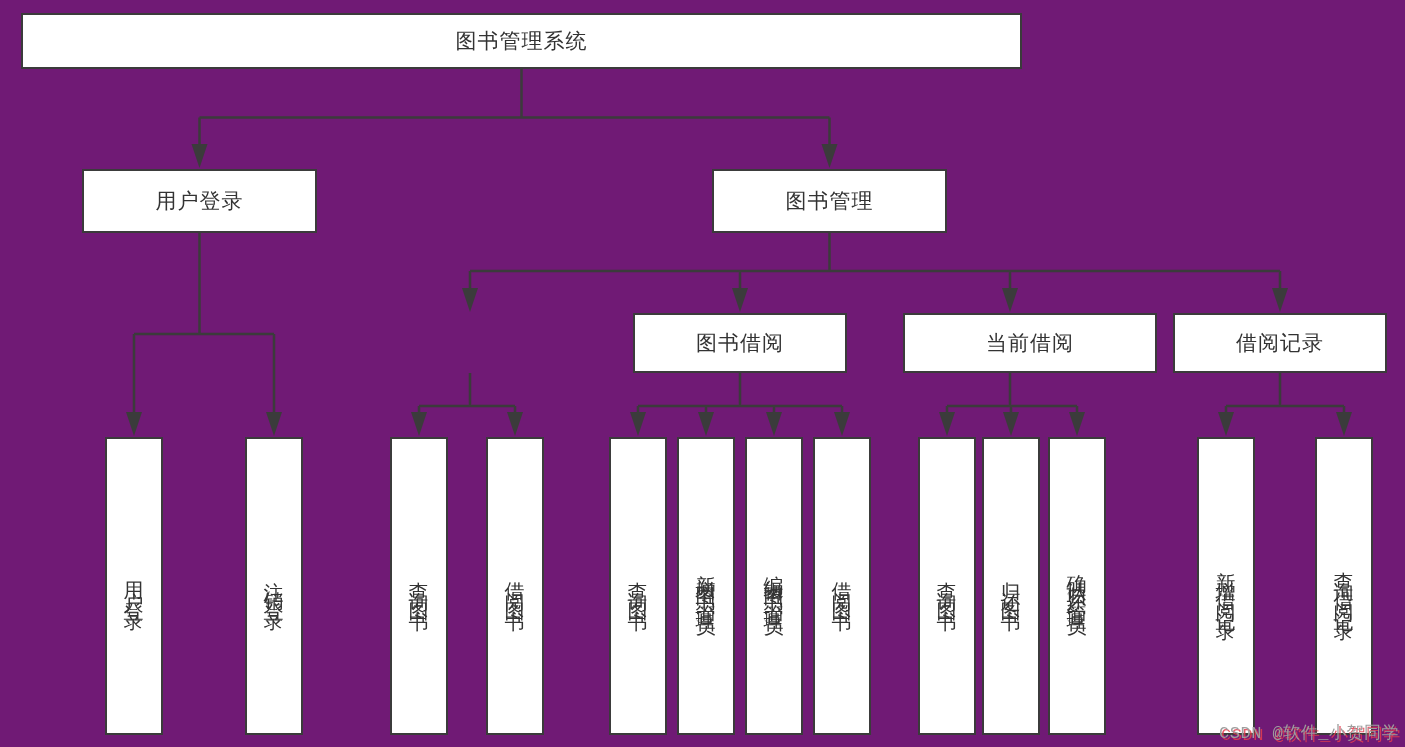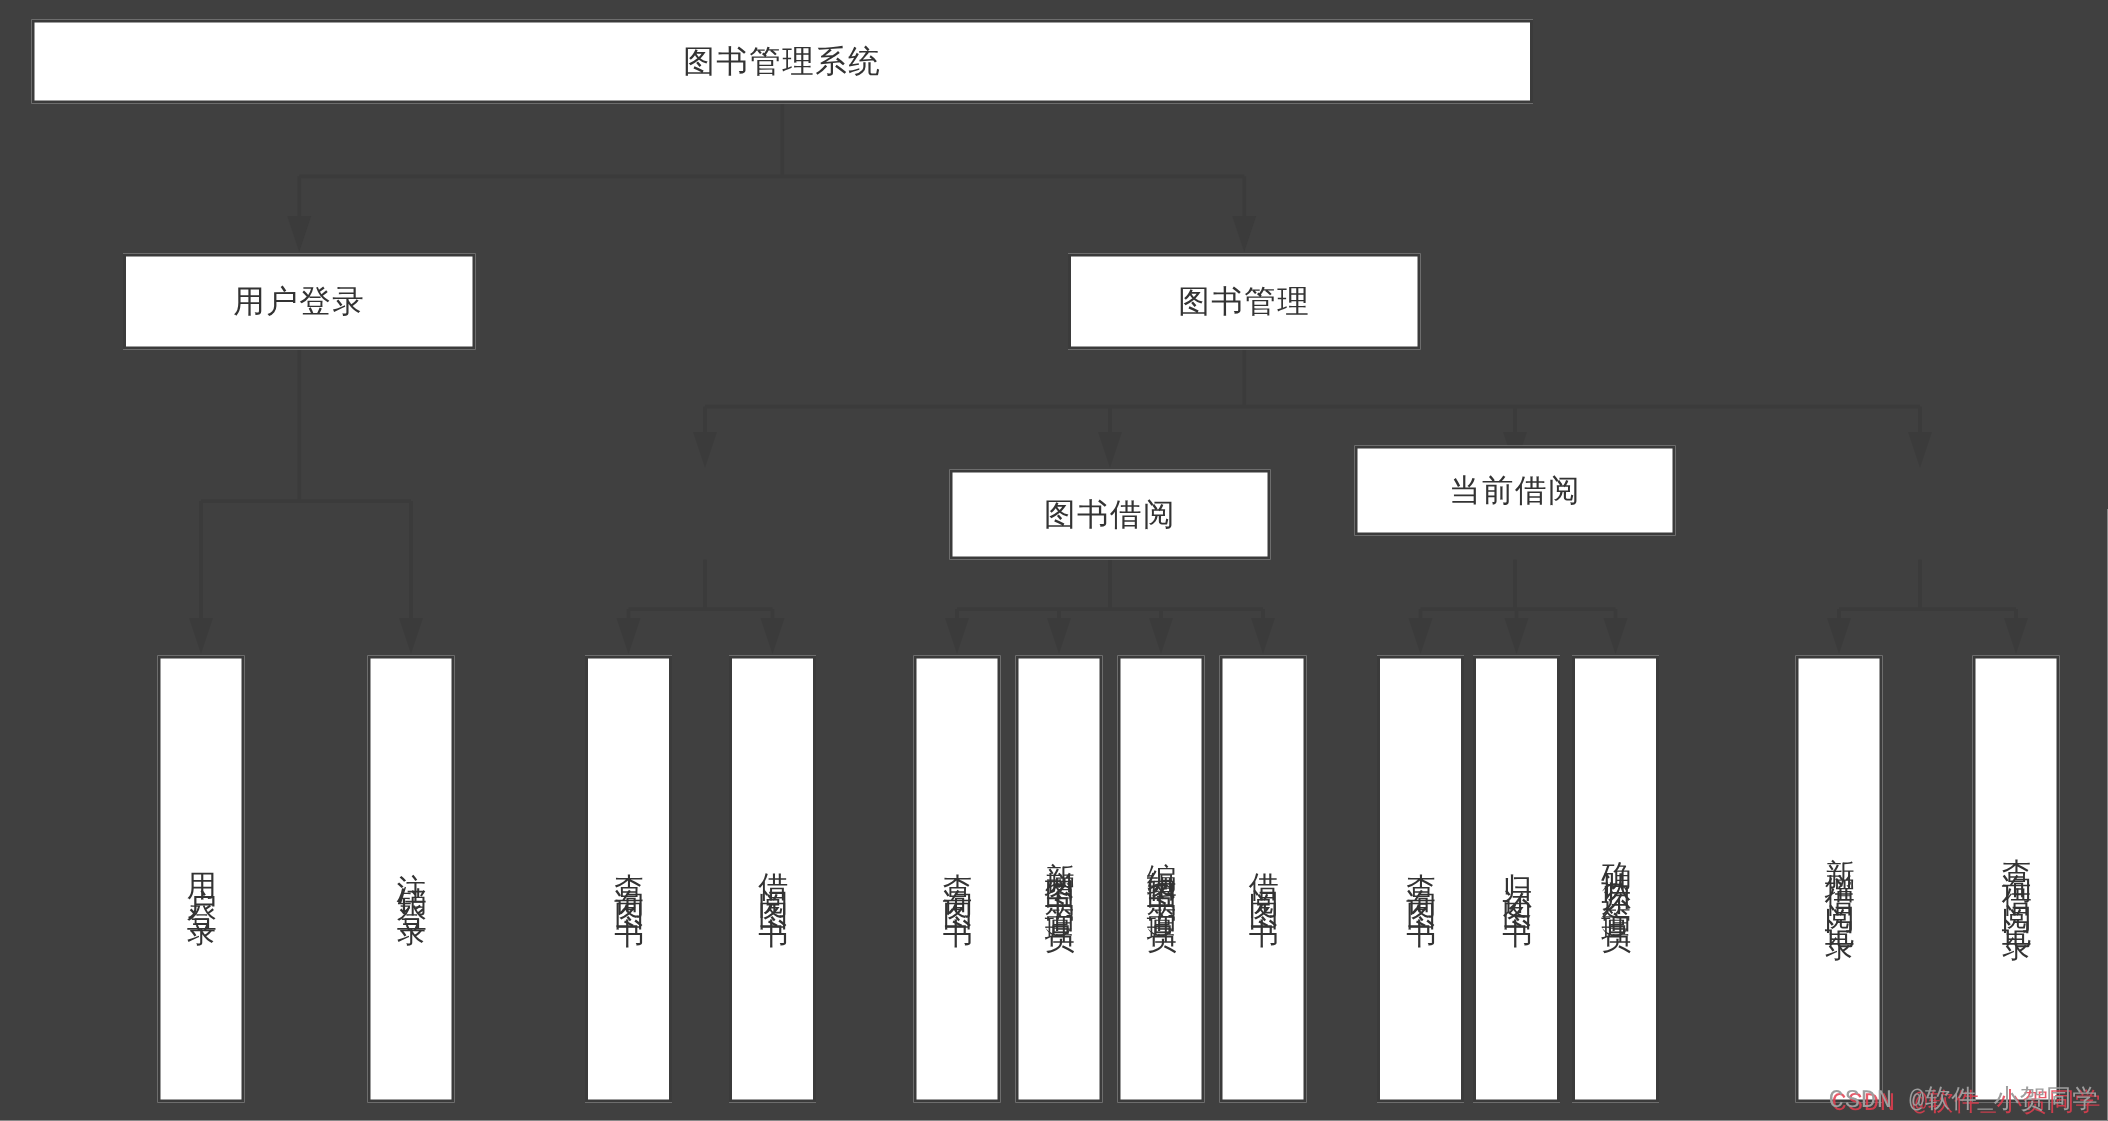--- a/index.html
+++ b/index.html
@@ -1,18 +1,18 @@
 <!DOCTYPE html>
 <html><head>
 <meta charset="utf-8">
 <style>
   html,body{margin:0;padding:0;background:#ffffff;}
   body{width:1405px;height:747px;overflow:hidden;
        font-family:"Liberation Sans","DejaVu Sans",sans-serif;}
-  .stage{position:relative;width:1405px;height:747px;background:#404040;}
+  .stage{position:relative;width:1405px;height:747px;background:#701a75;}
   .connectors{position:absolute;left:0;top:0;width:1405px;height:747px;z-index:0;}
   .box{position:absolute;box-sizing:border-box;background:#ffffff;
        border:2.5px solid #3b3b3b;display:flex;align-items:center;justify-content:center;
        z-index:1;}
   .lbl{font-size:21px;color:#333333;letter-spacing:1px;white-space:nowrap;}
   .root-box{left:21px;top:13px;width:1001px;height:56px;}
   .vbox{position:absolute;box-sizing:border-box;top:437px;width:58px;height:298px;
         background:#ffffff;border:2.5px solid #3b3b3b;
         display:flex;align-items:center;justify-content:center;z-index:1;}
   .vlbl{writing-mode:vertical-rl;text-orientation:mixed;
@@ -95,22 +95,25 @@
   <div class="box" style="left:82px;top:169px;width:235px;height:64px">
     <span class="lbl">用户登录</span>
   </div>
   <div class="box" style="left:712px;top:169px;width:235px;height:64px">
     <span class="lbl">图书管理</span>
   </div>
 
   <div class="box" style="left:633px;top:313px;width:214px;height:60px">
     <span class="lbl">图书借阅</span>
   </div>
-  <div class="box" style="left:903px;top:297px;width:214px;height:60px">
+  <div class="box" style="left:903px;top:313px;width:254px;height:60px">
     <span class="lbl">当前借阅</span>
+  </div>
+  <div class="box" style="left:1173px;top:313px;width:214px;height:60px">
+    <span class="lbl">借阅记录</span>
   </div>
 
   <div class="vbox" style="left:105px">
     <span class="vlbl">用户登录</span>
   </div>
   <div class="vbox" style="left:245px">
     <span class="vlbl">注销登录</span>
   </div>
 
   <div class="vbox" style="left:390px">

